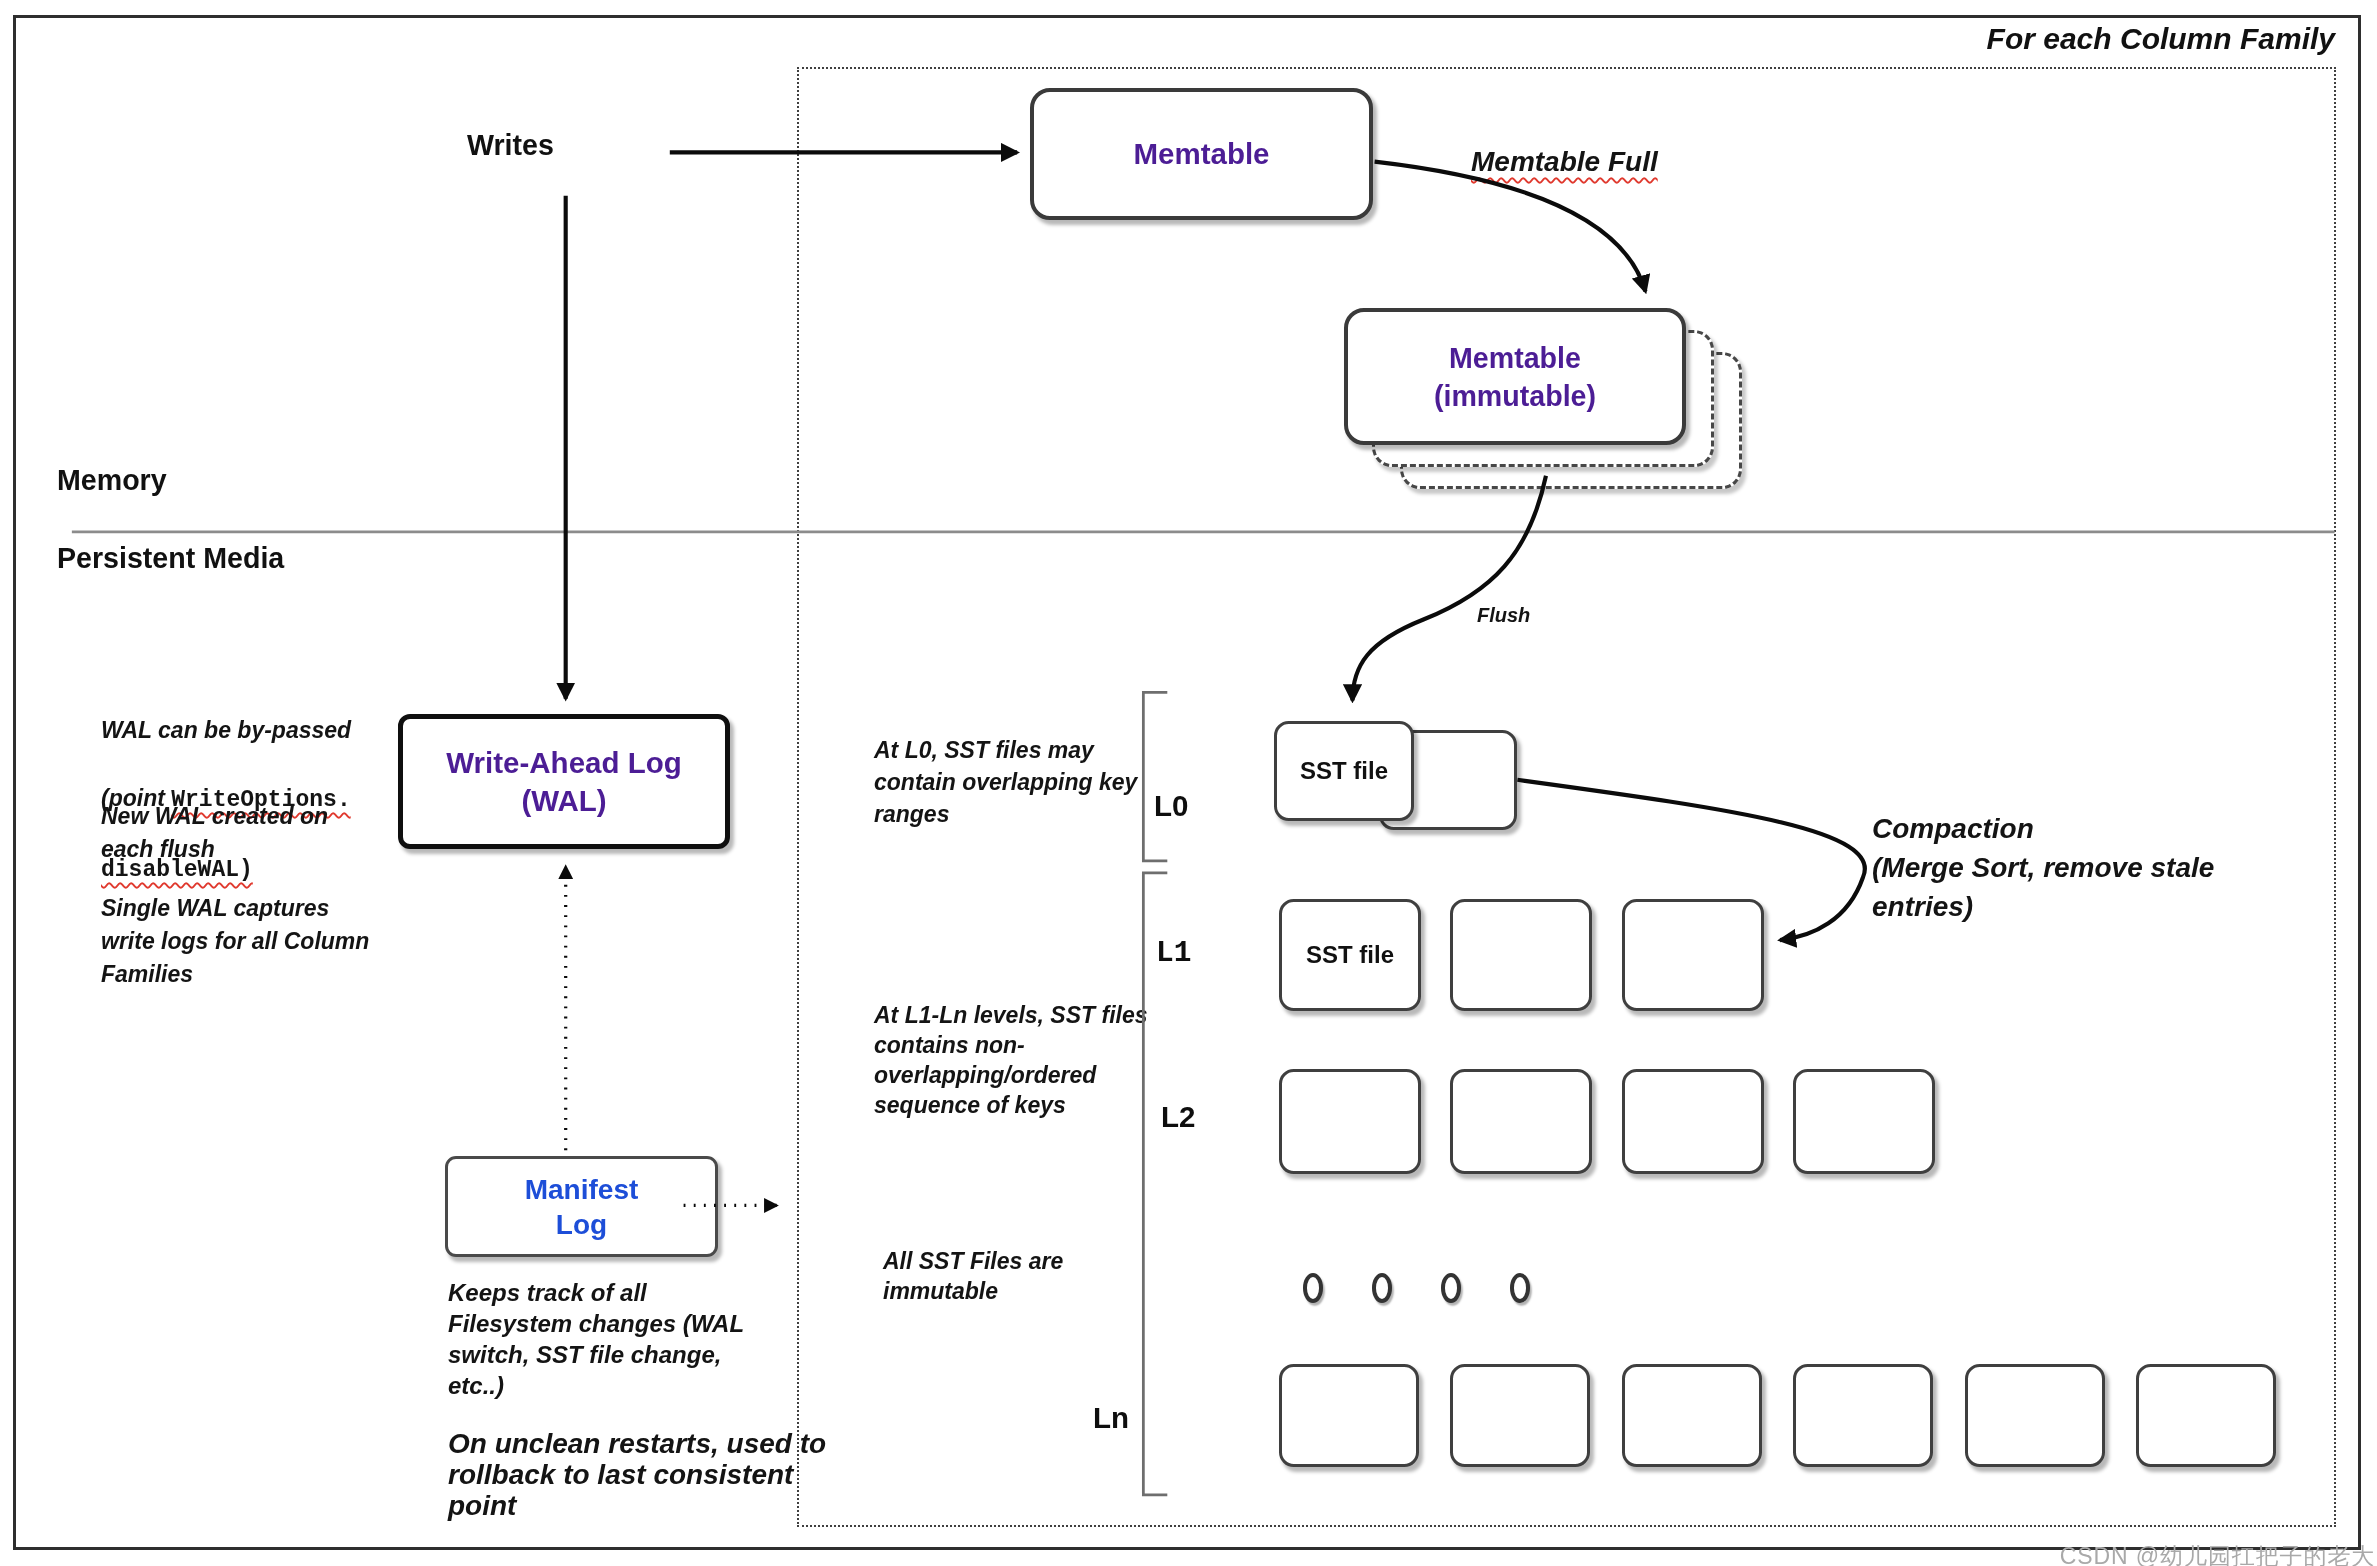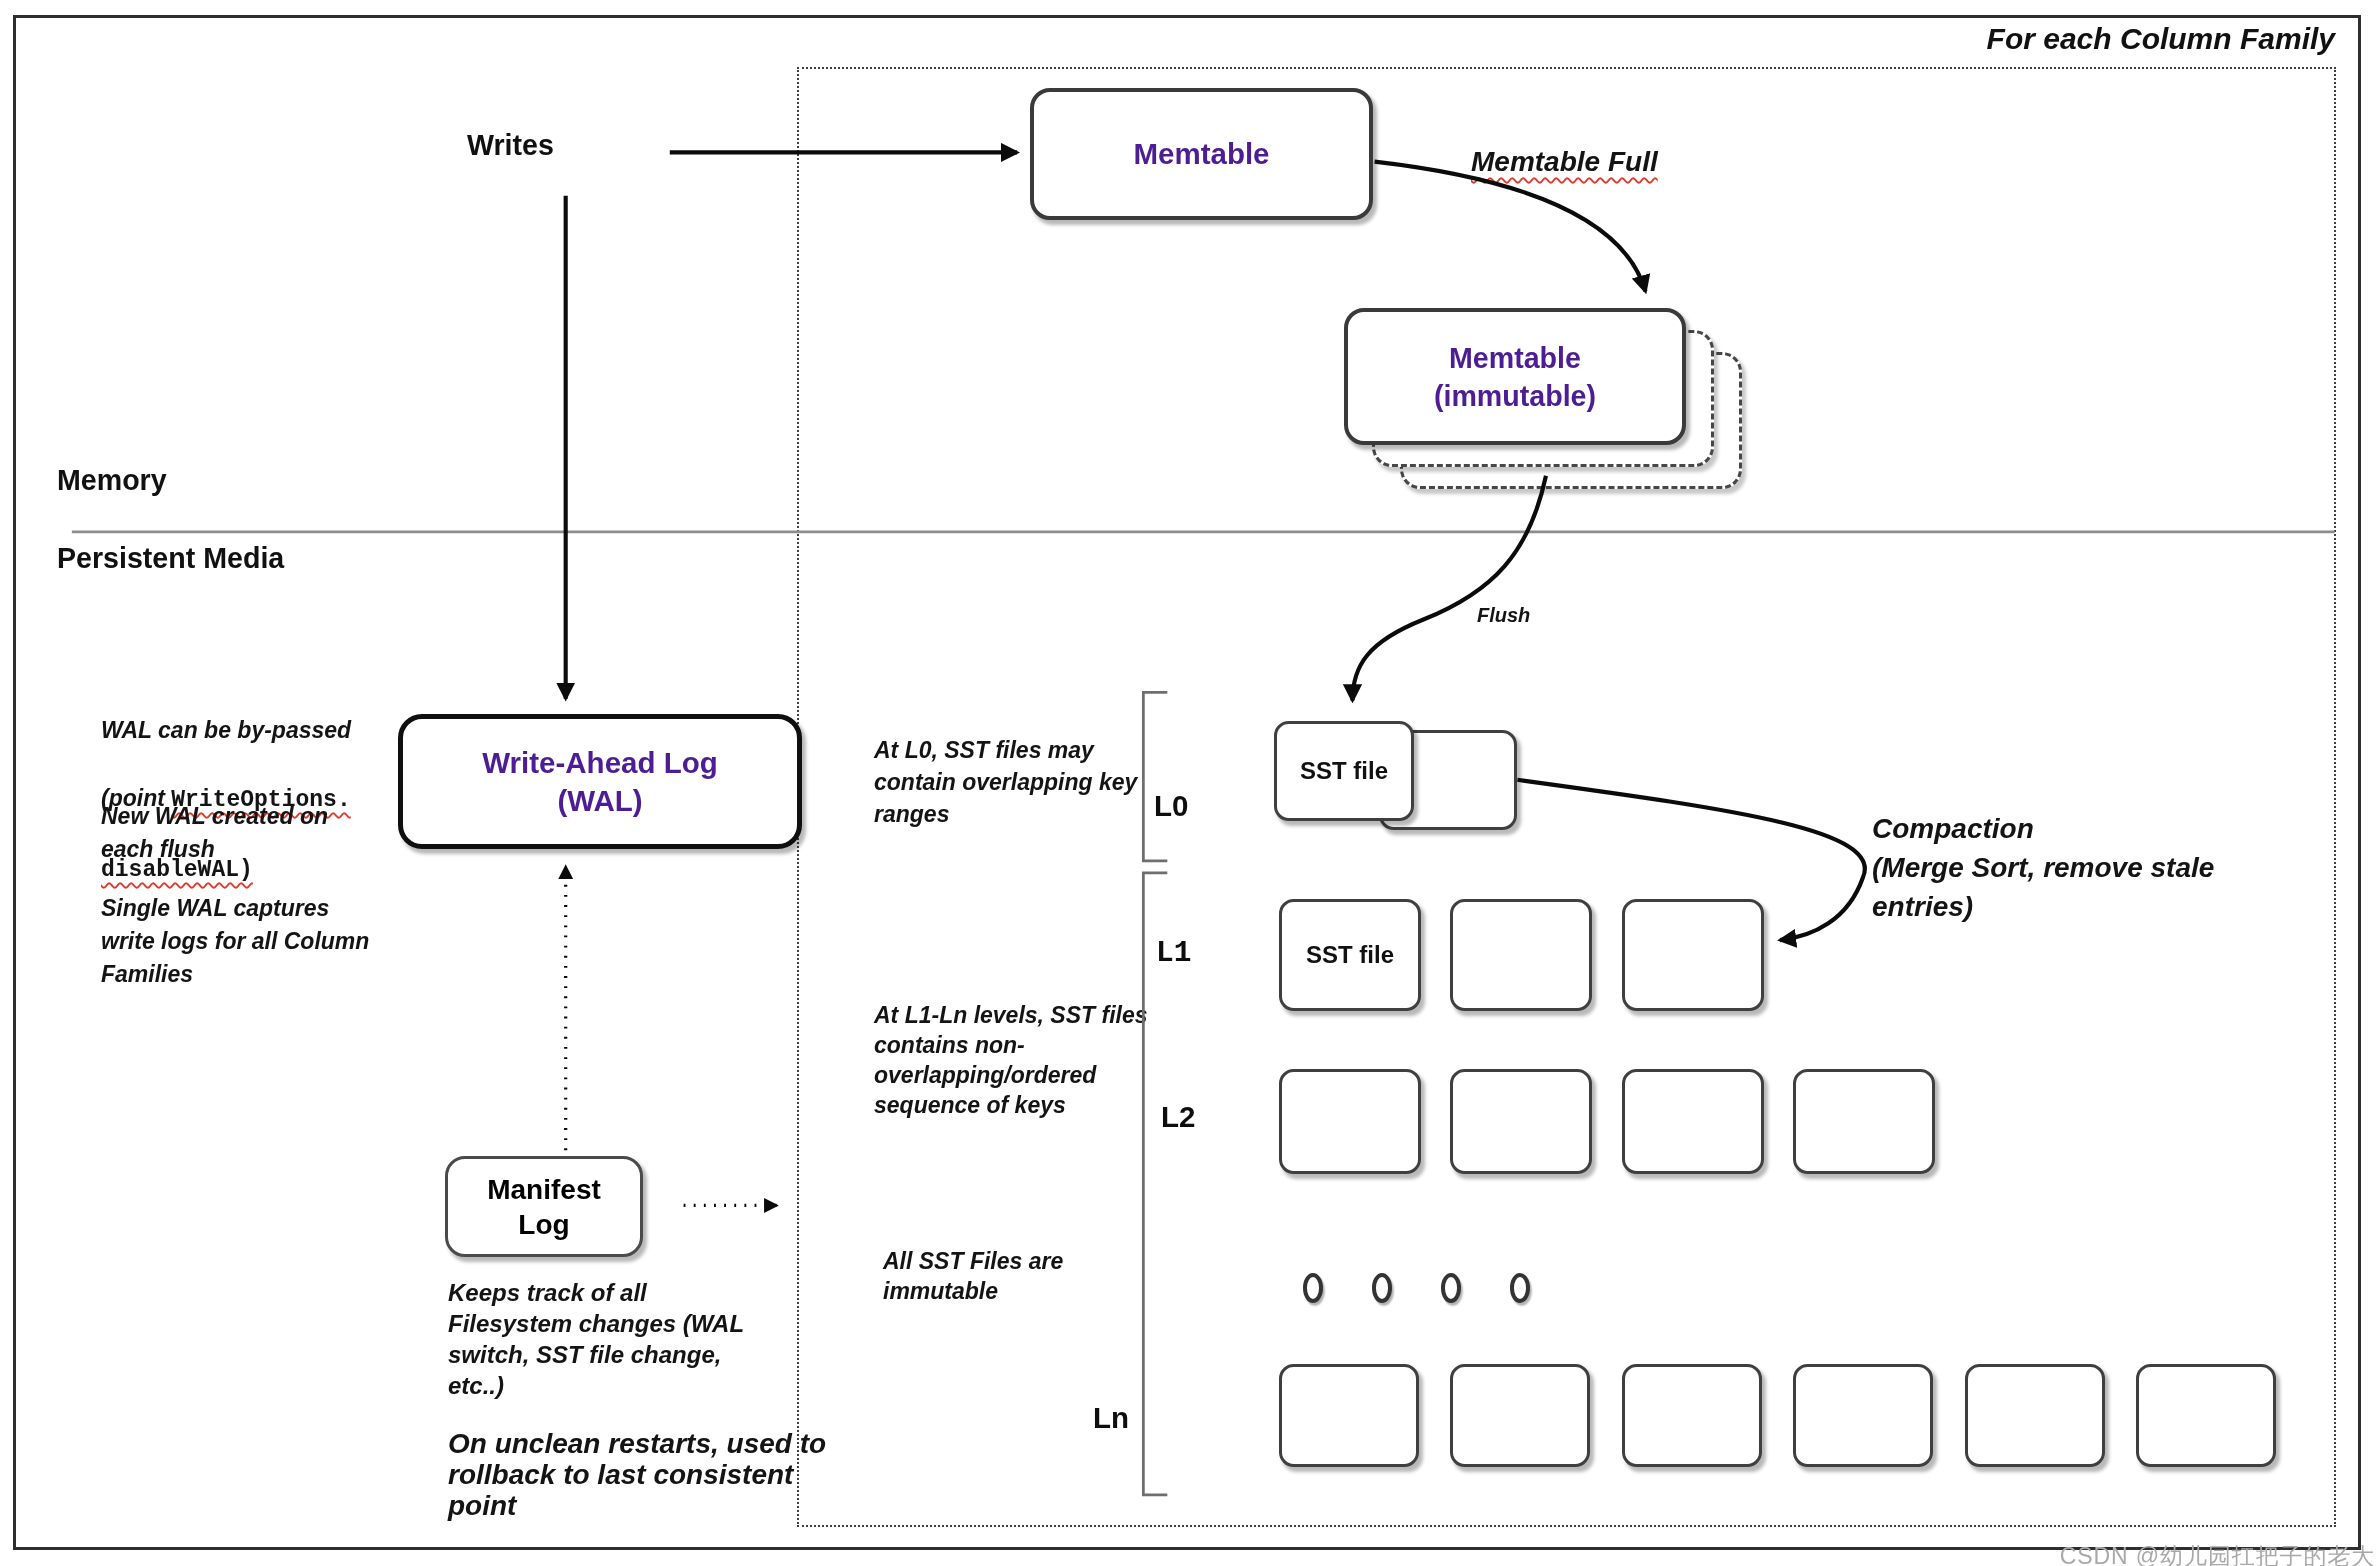--- a/index.html
+++ b/index.html
@@ -22,23 +22,23 @@
   .box{position:absolute;background:#fff;border:4.6px solid #3a3a3a;border-radius:20px;
        box-shadow:3.7px 4.6px 3.7px rgba(0,0,0,0.28);
        display:flex;align-items:center;justify-content:center;text-align:center;
        font-weight:bold;font-size:29.5px;line-height:38px;white-space:pre-line;color:#4c1d95;}
   #memtable-box{left:1030px;top:88px;width:343px;height:132px;z-index:3;}
   #imm-solid{left:1344px;top:308px;width:342px;height:137px;font-size:28.6px;z-index:3;}
   .imm-ghost{position:absolute;background:#fff;border:3.7px dashed #474747;border-radius:20px;
              box-shadow:3.7px 4.6px 3.7px rgba(0,0,0,0.22);}
   #imm-g1{left:1372px;top:330px;width:342px;height:137px;z-index:2;}
   #imm-g2{left:1400px;top:352px;width:342px;height:137px;z-index:1;}
-  #wal-box{left:398px;top:714px;width:404px;height:135px;border:5.5px solid #0f0f0f;border-radius:24px;}
-  #manifest-box{left:445px;top:1156px;width:198px;height:101px;border:3.7px solid #4a4a4a;
-                border-radius:20px;color:#000000;font-size:28px;line-height:35px;}
+  #wal-box{left:398px;top:714px;width:332px;height:135px;border:5.5px solid #0f0f0f;border-radius:12px;}
+  #manifest-box{left:445px;top:1156px;width:273px;height:101px;border:3.7px solid #4a4a4a;
+                border-radius:11px;color:#1d4ed8;font-size:28px;line-height:35px;}
 
   
   .sst{position:absolute;background:#fff;border:3.7px solid #3f3f3f;border-radius:14.7px;
        box-shadow:3.7px 4.6px 3.7px rgba(0,0,0,0.28);
        display:flex;align-items:center;justify-content:center;
        font-weight:bold;font-size:24px;color:#111;}
 
   
   .note{position:absolute;font-style:italic;font-weight:bold;font-size:23px;line-height:32px;
         white-space:pre-line;color:#141414;}

